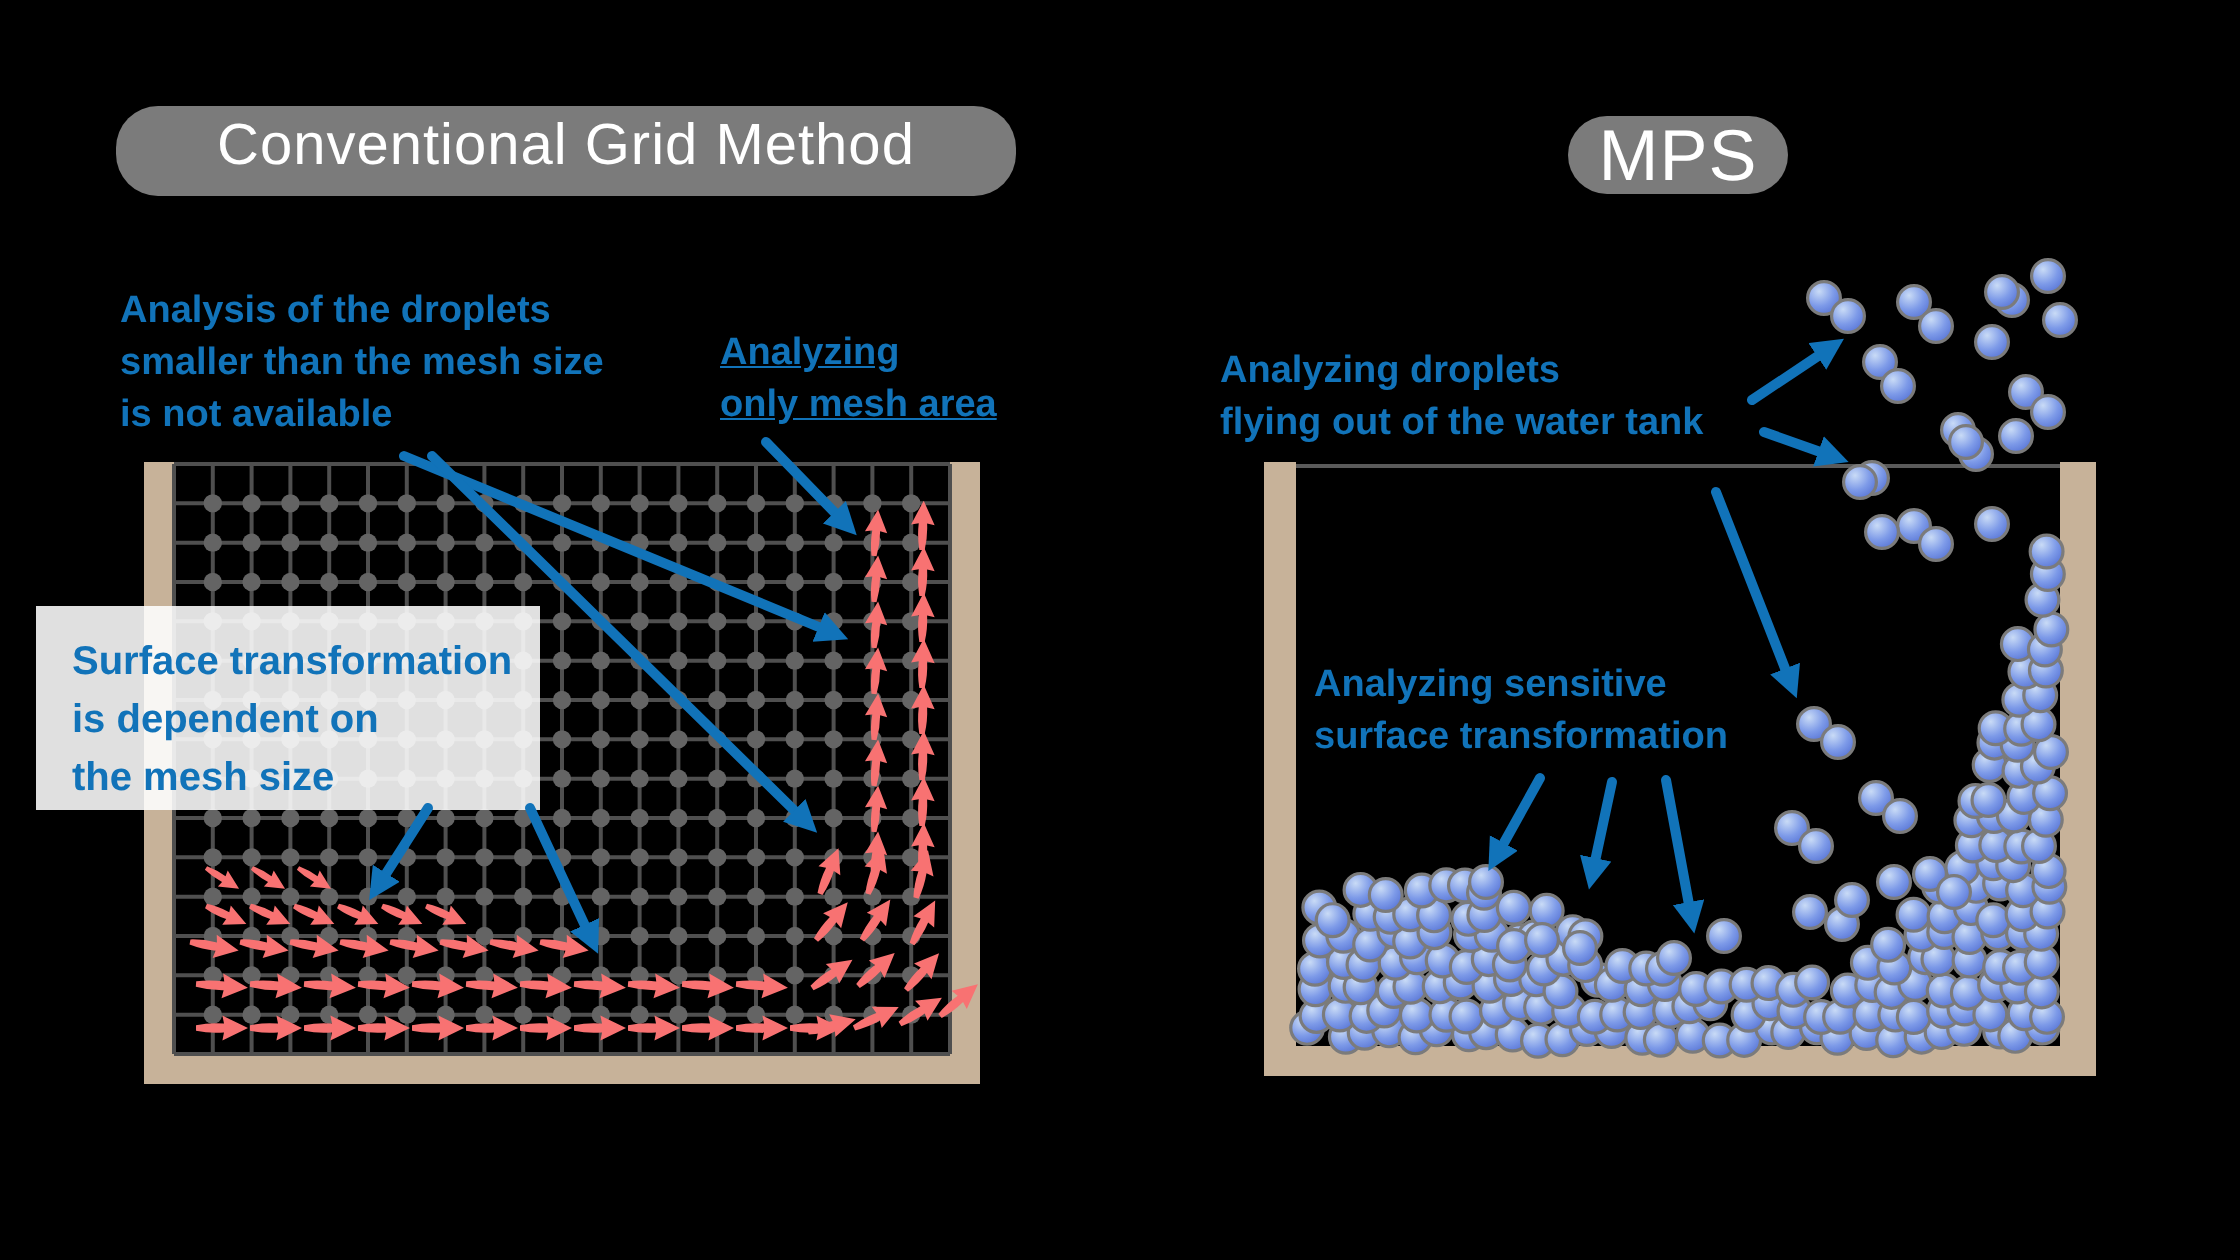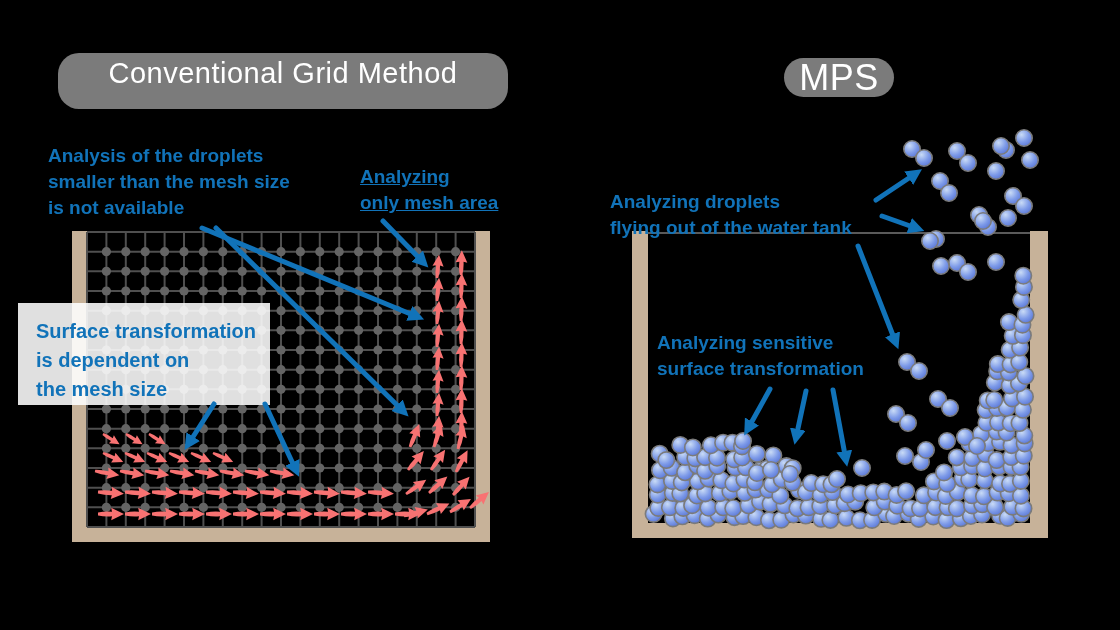--- a/index.html
+++ b/index.html
@@ -14,33 +14,33 @@
   .title-pill{
     position:absolute;
     background:var(--pill,#7b7b7b);
     color:var(--title-text,#fff);
     text-align:center;
     border-radius:21px;
     font-size:29px;
     letter-spacing:0.5px;
     font-weight:normal;
   }
-  #pill-left{left:58px;top:53px;width:450px;height:56px;line-height:41px;}
+  #pill-left{left:58px;top:53px;width:450px;height:45px;line-height:41px;}
   #pill-right{left:784px;top:58px;width:110px;height:39px;line-height:39px;font-size:36px;}
   .annotation{
     position:absolute;
     color:var(--blue,#1173b9);
     font-weight:bold;
     font-size:19px;
     line-height:26px;
     white-space:pre-line;
   }
-  #ann-left-droplets{left:48px;top:143px;}
+  #ann-left-droplets{left:60px;top:143px;}
   #ann-left-mesharea{left:360px;top:164px;text-decoration:underline;}
-  #ann-right-droplets{left:610px;top:173px;margin-top:16px;}
+  #ann-right-droplets{left:610px;top:173px;}
   #ann-right-surface{left:657px;top:330px;}
   #ann-left-surface{
     left:36px;top:317px;
     font-size:20px;line-height:29px;
   }
 </style>
 </head>
 <body>
 
 <div id="canvas" style="--bg: #000000; --pill: #7b7b7b; --title-text: #ffffff; --blue: #1173b9;">

